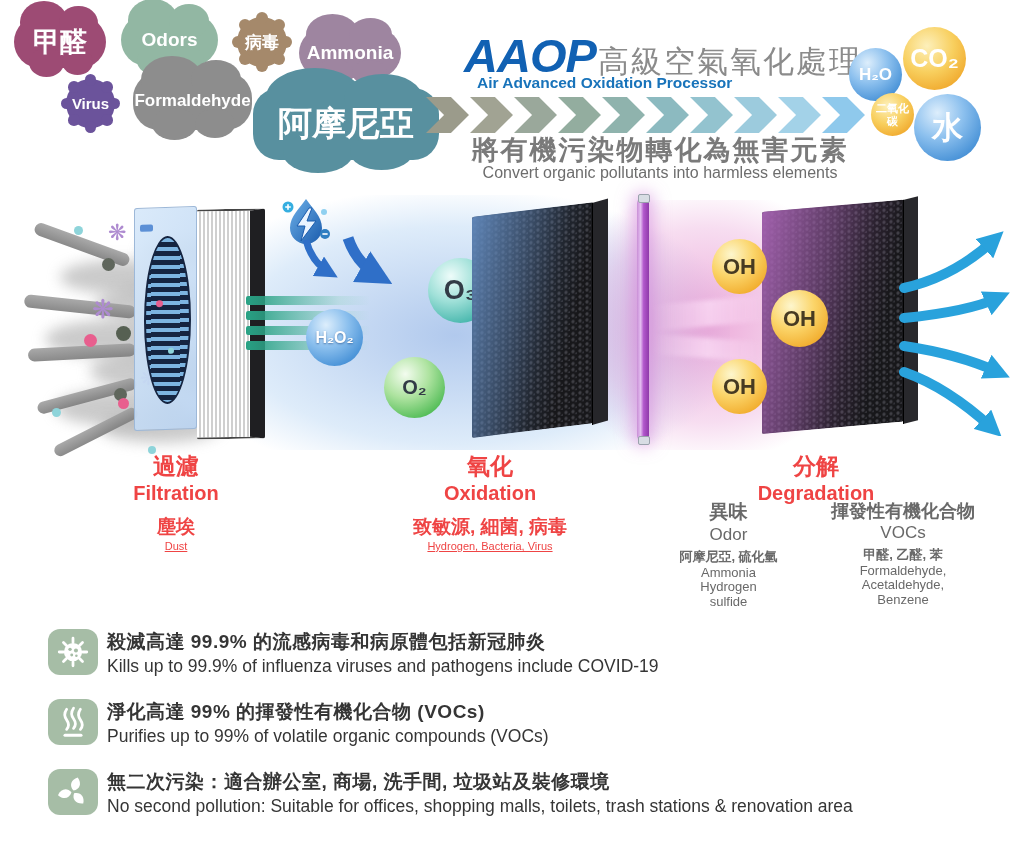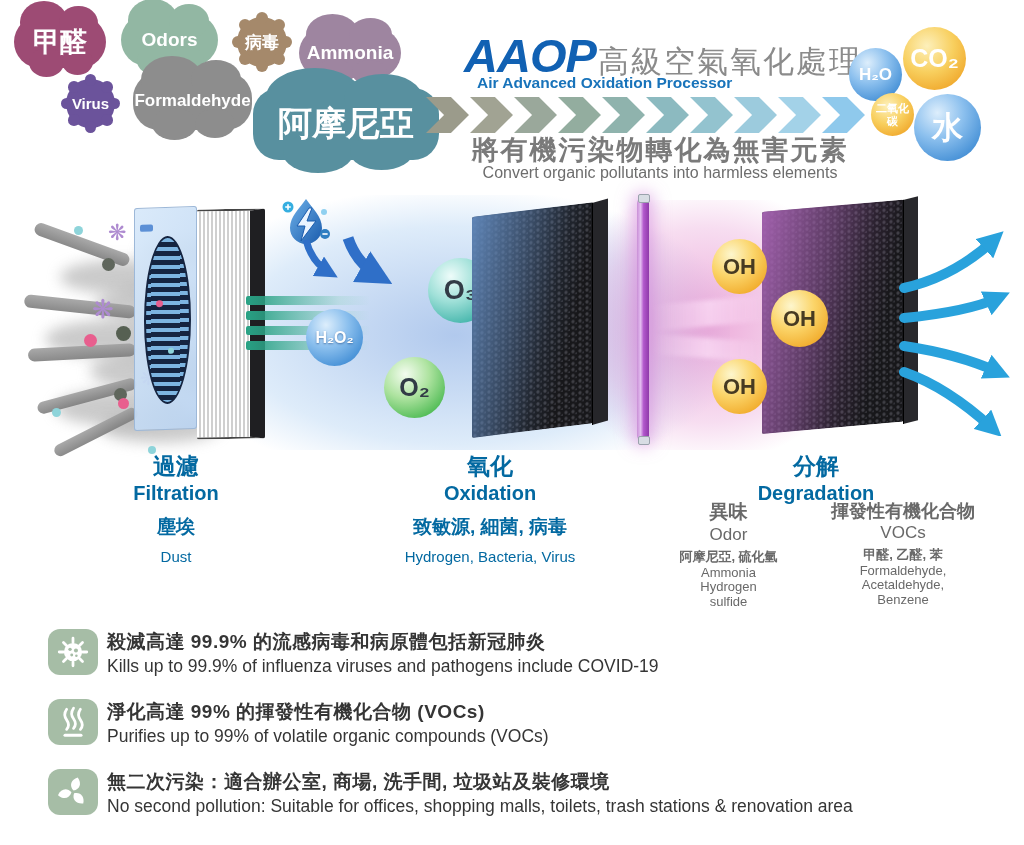--- a/index.html
+++ b/index.html
@@ -92,31 +92,31 @@
   .uvlamp{left:637px;top:197px;width:12px;height:245px;border-radius:6px;
     background:linear-gradient(90deg,#c98fd6,#e3bdf0 30%,#b258cc 55%,#8f3aaa);
     box-shadow:0 0 16px 5px rgba(205,120,215,.5);}
   .uvlamp::before,.uvlamp::after{content:"";position:absolute;left:1px;width:10px;height:7px;background:#d8dde4;
     border:1px solid #9aa2ac;border-radius:2px;}
   .uvlamp::before{top:-3px;} .uvlamp::after{bottom:-3px;}
 
   .h2o2ball{left:306px;top:309px;width:57px;height:57px;font-size:16px;
     text-shadow:0 1px 2px rgba(20,60,120,.55);}
   .o3ball{left:428px;top:258px;width:65px;height:65px;font-size:27px;font-weight:600;}
-  .o2ball{left:384px;top:357px;width:61px;height:61px;font-size:25px;font-weight:600;}
+  .o2ball{left:384px;top:357px;width:61px;height:61px;font-size:20px;font-weight:600;}
   .oh1{left:712px;top:239px;width:55px;height:55px;font-size:22px;}
   .oh2{left:771px;top:290px;width:57px;height:57px;font-size:22px;}
   .oh3{left:712px;top:359px;width:55px;height:55px;font-size:22px;}
 
   
-  .stage{position:absolute;text-align:center;color:#0369a1;}
+  .stage{position:absolute;text-align:center;color:#ef4444;}
   .stage .zh{font-size:23px;font-weight:700;}
   .stage .en{font-size:20px;font-weight:600;}
   .stage .tzh{font-size:19px;font-weight:700;margin-top:9px;}
-  .stage .ten{font-size:15px;margin-top:8px;}
+  .stage .ten{font-size:11px;margin-top:0;text-decoration:underline;}
   .sub{position:absolute;text-align:center;color:#696969;}
   .sub .zh{font-size:19px;font-weight:700;}
   .sub .en{font-size:17px;margin-top:0px;}
   .sub .dzh{font-size:13px;font-weight:700;margin-top:3px;}
   .sub .den{font-size:13px;line-height:1.1;}
 
   
   .benefit{position:absolute;left:48px;display:flex;align-items:flex-start;}
   .bicon{width:50px;height:46px;border-radius:12px;background:#a6bda6;display:flex;align-items:center;justify-content:center;flex:none;}
   .btext{margin-left:9px;color:#353535;}

